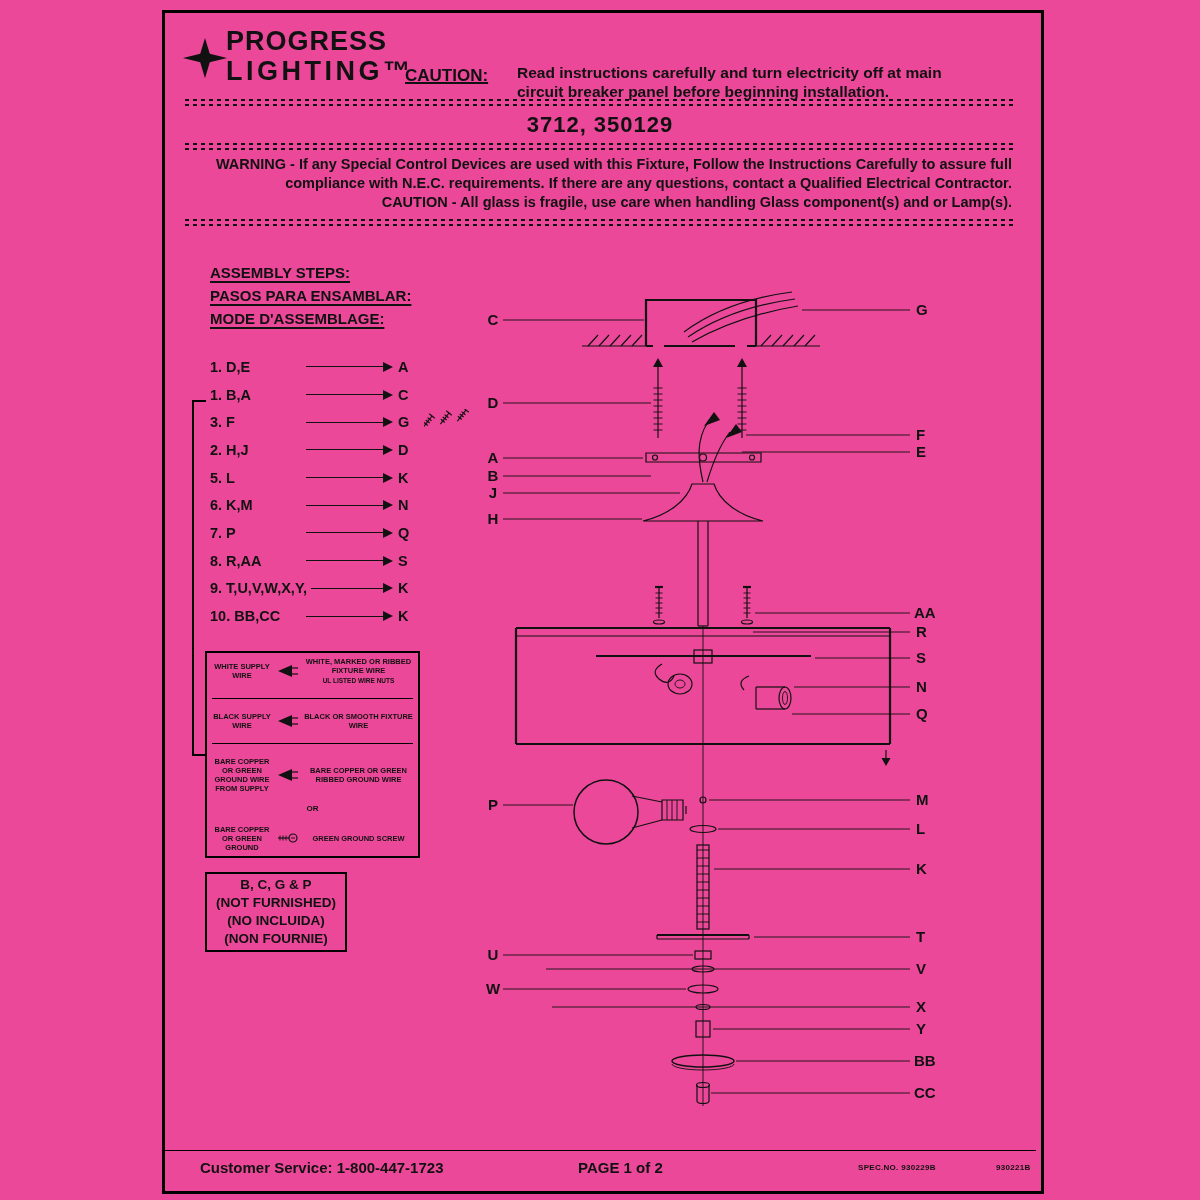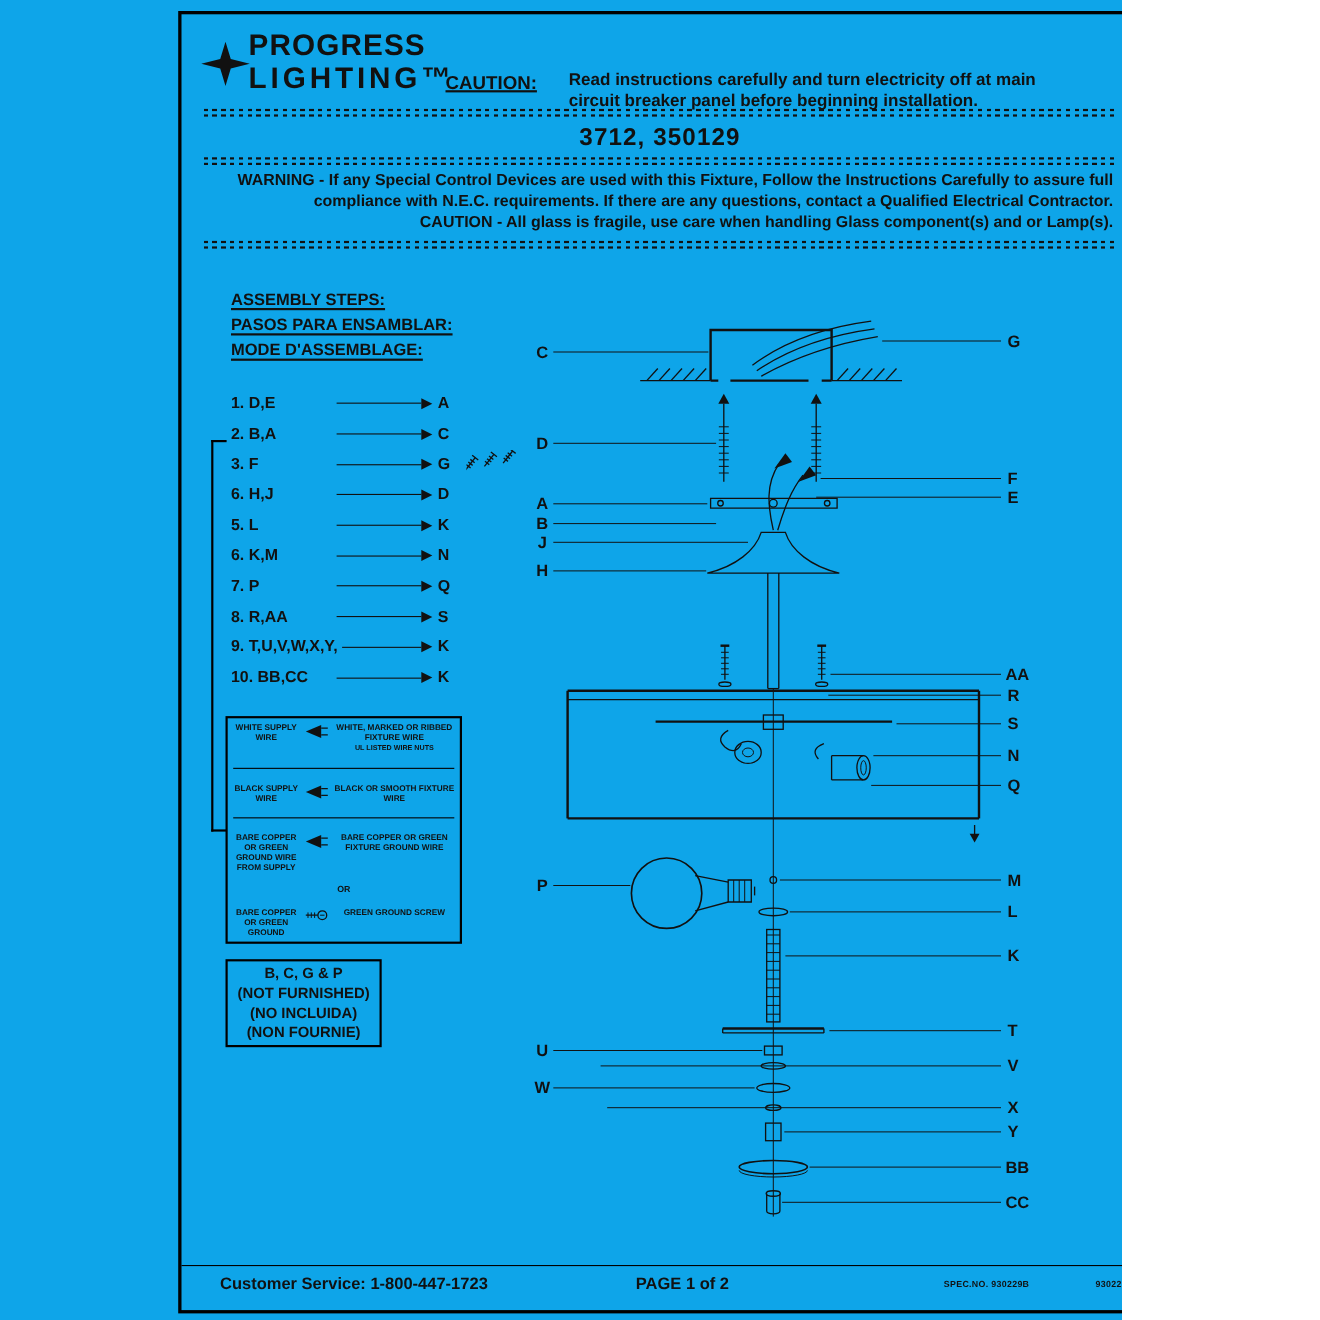--- a/index.html
+++ b/index.html
@@ -1,16 +1,16 @@
 <!DOCTYPE html>
 <html><head>
 <meta charset="utf-8">
 <style>
   html,body{margin:0;padding:0;background:#fff;}
-  .page{position:relative;width:1020px;height:1200px;background:#0ea5e9;font-family:"Liberation Sans",sans-serif;color:#111;overflow:hidden;}
+  .page{position:relative;width:1200px;height:1200px;background:#ec4899;font-family:"Liberation Sans",sans-serif;color:#111;overflow:hidden;}
   .frame{position:absolute;left:162px;top:10px;width:876px;height:1178px;border:3px solid #000;}
   .abs{position:absolute;}
   .sep{position:absolute;height:7px;
     background-image:repeating-linear-gradient(90deg,#111 0 4px,transparent 4px 8px),repeating-linear-gradient(90deg,#111 0 4px,transparent 4px 8px);
     background-size:100% 2px,100% 2px;background-position:0 0,0 100%;background-repeat:no-repeat;}
   .brand-line1{font-size:27px;font-weight:bold;letter-spacing:1px;}
   .brand-line2{font-size:27px;font-weight:bold;letter-spacing:3.5px;}
   .title{font-size:31px;font-weight:bold;letter-spacing:0.2px;}
   .caution-label{font-size:17px;font-weight:bold;text-decoration:underline;text-decoration-thickness:2px;}
   .caution-text{font-size:15.5px;font-weight:bold;line-height:19px;}
@@ -19,21 +19,21 @@
   .heading{font-size:15px;font-weight:bold;text-decoration:underline;text-decoration-thickness:1.5px;text-underline-offset:3px;margin-bottom:6px;}
   .steps{font-size:14.5px;font-weight:bold;}
   .step{display:flex;align-items:center;height:27.7px;width:212px;position:relative;}
   .s-from{white-space:nowrap;min-width:92px;}
   .s-shaft{flex:1;align-self:center;height:0;border-top:1.8px solid #111;margin-left:4px;min-width:8px;}
   .s-head{width:0;height:0;border-left:10px solid #111;border-top:5px solid transparent;border-bottom:5px solid transparent;}
   .s-to{margin-left:5px;width:24px;}
   .screws-icon{position:absolute;left:214px;top:1px;}
   .bracket{position:absolute;border-left:2px solid #000;border-top:2px solid #000;border-bottom:2px solid #000;}
   .wiring{position:absolute;border:2px solid #000;display:flex;flex-direction:column;justify-content:space-between;padding:4px 3px;box-sizing:border-box;font-size:7.5px;font-weight:bold;line-height:1.2;text-align:center;}
-  .w-row{display:flex;gap:2px;}
+  .w-row{display:flex;align-items:center;gap:2px;}
   .w-left{width:64px;}
   .w-icon{flex:0 0 24px;}
   .w-right{flex:1;}
   .w-note{font-size:6.5px;margin-top:2px;}
   .w-div{border-top:1px solid #000;margin:2px 2px;}
   .w-or{font-size:8px;}
   .nf-box{position:absolute;border:2.5px solid #000;display:flex;flex-direction:column;align-items:center;justify-content:center;font-size:13.5px;font-weight:bold;line-height:18px;}
   .footer-line{position:absolute;border-top:1.5px solid #000;}
   .foot{font-size:15px;font-weight:bold;}
   .spec{font-size:8px;font-weight:bold;letter-spacing:0.3px;}
@@ -78,21 +78,21 @@
   </div>
 
   <div class="abs steps" style="left:210px;top:337px;margin-top:16px;">
     <div class="step">
       <span class="s-from">1. D,E</span>
       <span class="s-shaft"></span>
         <span class="s-head"></span>
       <span class="s-to">A</span>
     </div>
     <div class="step">
-      <span class="s-from">2. B,A</span>
+      <span class="s-from">1. B,A</span>
       <span class="s-shaft"></span>
         <span class="s-head"></span>
       <span class="s-to">C</span>
     </div>
     <div class="step">
       <span class="s-from">3. F</span>
       <span class="s-shaft"></span>
         <span class="s-head"></span>
       <span class="s-to">G</span>
       <svg class="screws-icon" width="54" height="27" viewBox="0 0 54 27">
@@ -115,21 +115,21 @@
               <line x1="0" y1="0" x2="0" y2="14"></line>
               <line x1="-3.5" y1="0" x2="3.5" y2="0"></line>
               <line x1="-2.5" y1="4" x2="2.5" y2="4"></line>
               <line x1="-2.5" y1="7" x2="2.5" y2="7"></line>
               <line x1="-2.5" y1="10" x2="2.5" y2="10"></line>
             </g>
         </g>
       </svg>
     </div>
     <div class="step">
-      <span class="s-from">6. H,J</span>
+      <span class="s-from">2. H,J</span>
       <span class="s-shaft"></span>
         <span class="s-head"></span>
       <span class="s-to">D</span>
     </div>
     <div class="step">
       <span class="s-from">5. L</span>
       <span class="s-shaft"></span>
         <span class="s-head"></span>
       <span class="s-to">K</span>
     </div>
@@ -191,21 +191,21 @@
       <div class="w-right">BLACK OR SMOOTH FIXTURE WIRE</div>
     </div>
     <div class="w-div"></div>
     <div class="w-row">
       <div class="w-left">BARE COPPER OR GREEN GROUND WIRE FROM SUPPLY</div>
       <svg class="w-icon" width="24" height="16" viewBox="0 0 24 16">
         <polygon points="2,8 16,2 16,14" class="dfill"></polygon>
           <line x1="16" y1="5" x2="22" y2="5" class="dln"></line>
           <line x1="16" y1="11" x2="22" y2="11" class="dln"></line>
       </svg>
-      <div class="w-right">BARE COPPER OR GREEN FIXTURE GROUND WIRE</div>
+      <div class="w-right">BARE COPPER OR GREEN RIBBED GROUND WIRE</div>
     </div>
     <div class="w-or">OR</div>
     <div class="w-row">
       <div class="w-left">BARE COPPER OR GREEN GROUND</div>
       <svg class="w-icon" width="24" height="14" viewBox="0 0 24 14">
         <line x1="2" y1="7" x2="13" y2="7" class="dln"></line>
         <line x1="4" y1="4.5" x2="4" y2="9.5" class="dthin"></line>
           <line x1="7" y1="4.5" x2="7" y2="9.5" class="dthin"></line>
           <line x1="10" y1="4.5" x2="10" y2="9.5" class="dthin"></line>
         <circle cx="17" cy="7" r="4" class="dln"></circle>

